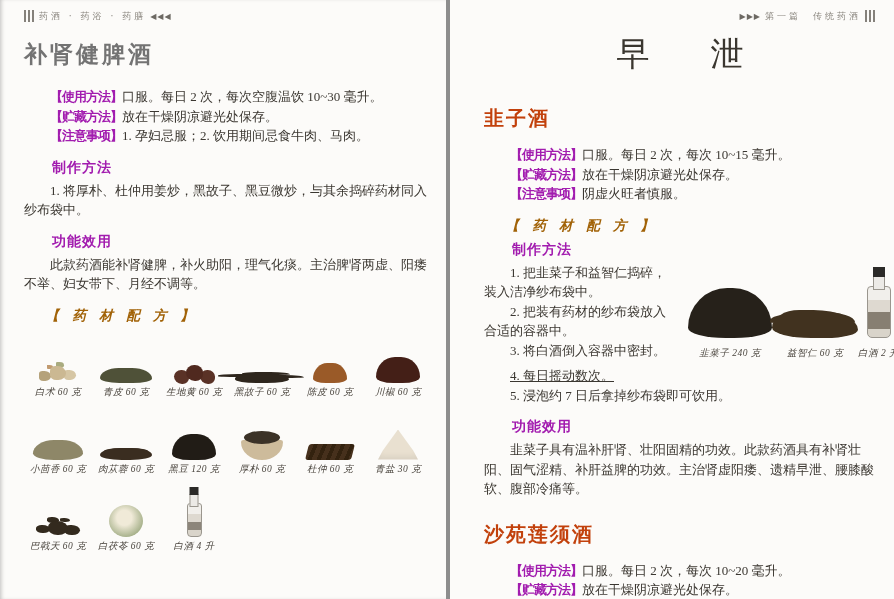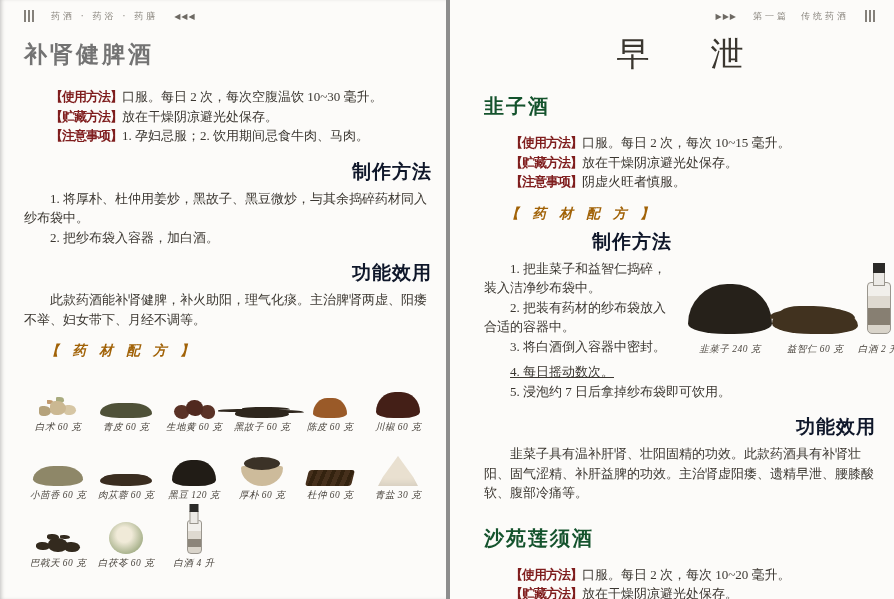--- a/index.html
+++ b/index.html
@@ -8,47 +8,47 @@
     position: relative; overflow: hidden;
     background: #e9e7e3;
     font-family: "Liberation Serif", serif;
     color: #34312c;
   }
   .page { position: absolute; top: 0; bottom: 0; background: #fcfbf9; }
   .page-left  { left: 0; width: 446px; padding: 8px 14px 0 24px; box-shadow: inset 3px 0 4px -2px rgba(0,0,0,.25); }
   .page-right { left: 450px; width: 444px; padding: 8px 18px 0 34px; }
   .divider { position: absolute; left: 446px; top: 0; width: 4px; height: 100%; background: #8d8d8d; }
 
-  .page-head { display: flex; align-items: center; gap: 16px;
+  .page-head { display: flex; align-items: center; gap: 4px;
     font-family: "DejaVu Sans", sans-serif; font-size: 9px; letter-spacing: 3px;
     color: #8a867f; height: 16px; }
   .page-head.right { justify-content: flex-end; }
   .bars { width: 11px; height: 12px;
     background: repeating-linear-gradient(90deg, #85817b 0 2px, transparent 2px 4px); }
   .arrows { font-size: 8px; letter-spacing: 1px; color: #6d6963; }
 
   .h-main { font-family: "DejaVu Sans", sans-serif; font-weight: 700; color: #737373;
     font-size: 23px; letter-spacing: 3px; margin: 15px 0 17px; }
-  .h-sub  { font-family: Liberation Mono, monospace; font-weight: 700; color: #14532d;
+  .h-sub  { font-family: Liberation Mono, monospace; font-weight: 700; color: #c2410c;
     font-size: 20px; letter-spacing: 2px; margin: 8px 0 13px; }
   .chapter-title { font-family: "Liberation Serif", serif; font-weight: 400; color: #3a362f;
-    font-size: 33px; text-align: center; letter-spacing: 14px; padding-left: 14px; margin: 8px 0 16px; }
+    font-size: 33px; text-align: center; letter-spacing: 14px; padding-left: 14px; margin: 8px 0 28px; }
 
   .bk { font-size: 13px; line-height: 19.5px; text-indent: 2em; color: #3b3731; }
-  .bk .lab { font-family: Liberation Sans, sans-serif; font-weight: 700; color: #7f1d1d; letter-spacing: -1px; }
+  .bk .lab { font-family: Liberation Sans, sans-serif; font-weight: 700; color: #a21caf; letter-spacing: -1px; }
 
   .sec-head { font-family: "DejaVu Sans", sans-serif; font-weight: 600; letter-spacing: 1px;
-    font-size: 19px; color: #0f172a; text-indent: 2em; margin: 13px 0 4px; text-align: right; }
+    font-size: 14px; color: #a21caf; text-indent: 2em; margin: 13px 0 4px; }
   .para, .step { font-size: 13px; line-height: 19.5px; text-indent: 2em; color: #3b3731; }
 
   .recipe-head { font-style: italic; font-weight: 700; font-size: 13.5px; letter-spacing: 5px;
     color: #a16207; text-indent: 1.6em; margin: 13px 0 6px; }
 
   
-  .ing-grid { display: grid; grid-template-columns: repeat(6, 1fr); margin-top: 4px; }
+  .ing-grid { display: grid; grid-template-columns: repeat(6, 1fr); row-gap: 9px; margin-top: 4px; }
   .herb { display: flex; flex-direction: column; align-items: center; }
   .ph { position: relative; height: 52px; width: 100%;
     display: flex; align-items: flex-end; justify-content: center; }
   .herb figcaption, .ri figcaption { font-style: italic; font-size: 9.5px; color: #4a453e;
     white-space: nowrap; margin-top: 3px; letter-spacing: 0.5px; }
 
   .shape { position: relative; }
   .pile-flat { width: 52px; height: 15px; border-radius: 48% 52% 50% 50%/90% 95% 40% 45%; }
   .pile-dome { width: 44px; height: 26px; border-radius: 50% 50% 46% 46%/88% 88% 28% 28%; }
   .pile-low  { width: 50px; height: 20px; border-radius: 50%/80% 80% 40% 40%; }
@@ -124,21 +124,20 @@
   </div>
 
   <h1 class="h-main">补肾健脾酒</h1>
 
   <p class="bk"><span class="lab">【使用方法】</span><span>口服。每日 2 次，每次空腹温饮 10~30 毫升。</span></p>
   <p class="bk"><span class="lab">【贮藏方法】</span><span>放在干燥阴凉避光处保存。</span></p>
   <p class="bk"><span class="lab">【注意事项】</span><span>1. 孕妇忌服；2. 饮用期间忌食牛肉、马肉。</span></p>
 
   <div class="sec-head">制作方法</div>
   <p class="step">1. 将厚朴、杜仲用姜炒，黑故子、黑豆微炒，与其余捣碎药材同入纱布袋中。</p>
-  <p class="step">2. 把纱布袋入容器，加白酒。</p>
 
   <div class="sec-head">功能效用</div>
   <p class="para">此款药酒能补肾健脾，补火助阳，理气化痰。主治脾肾两虚、阳痿不举、妇女带下、月经不调等。</p>
 
   <div class="recipe-head">【 药 材 配 方 】</div>
 
   <div class="ing-grid">
     <figure class="herb">
       <div class="ph">
           <div class="shape chunks c-baizhu"></div>

